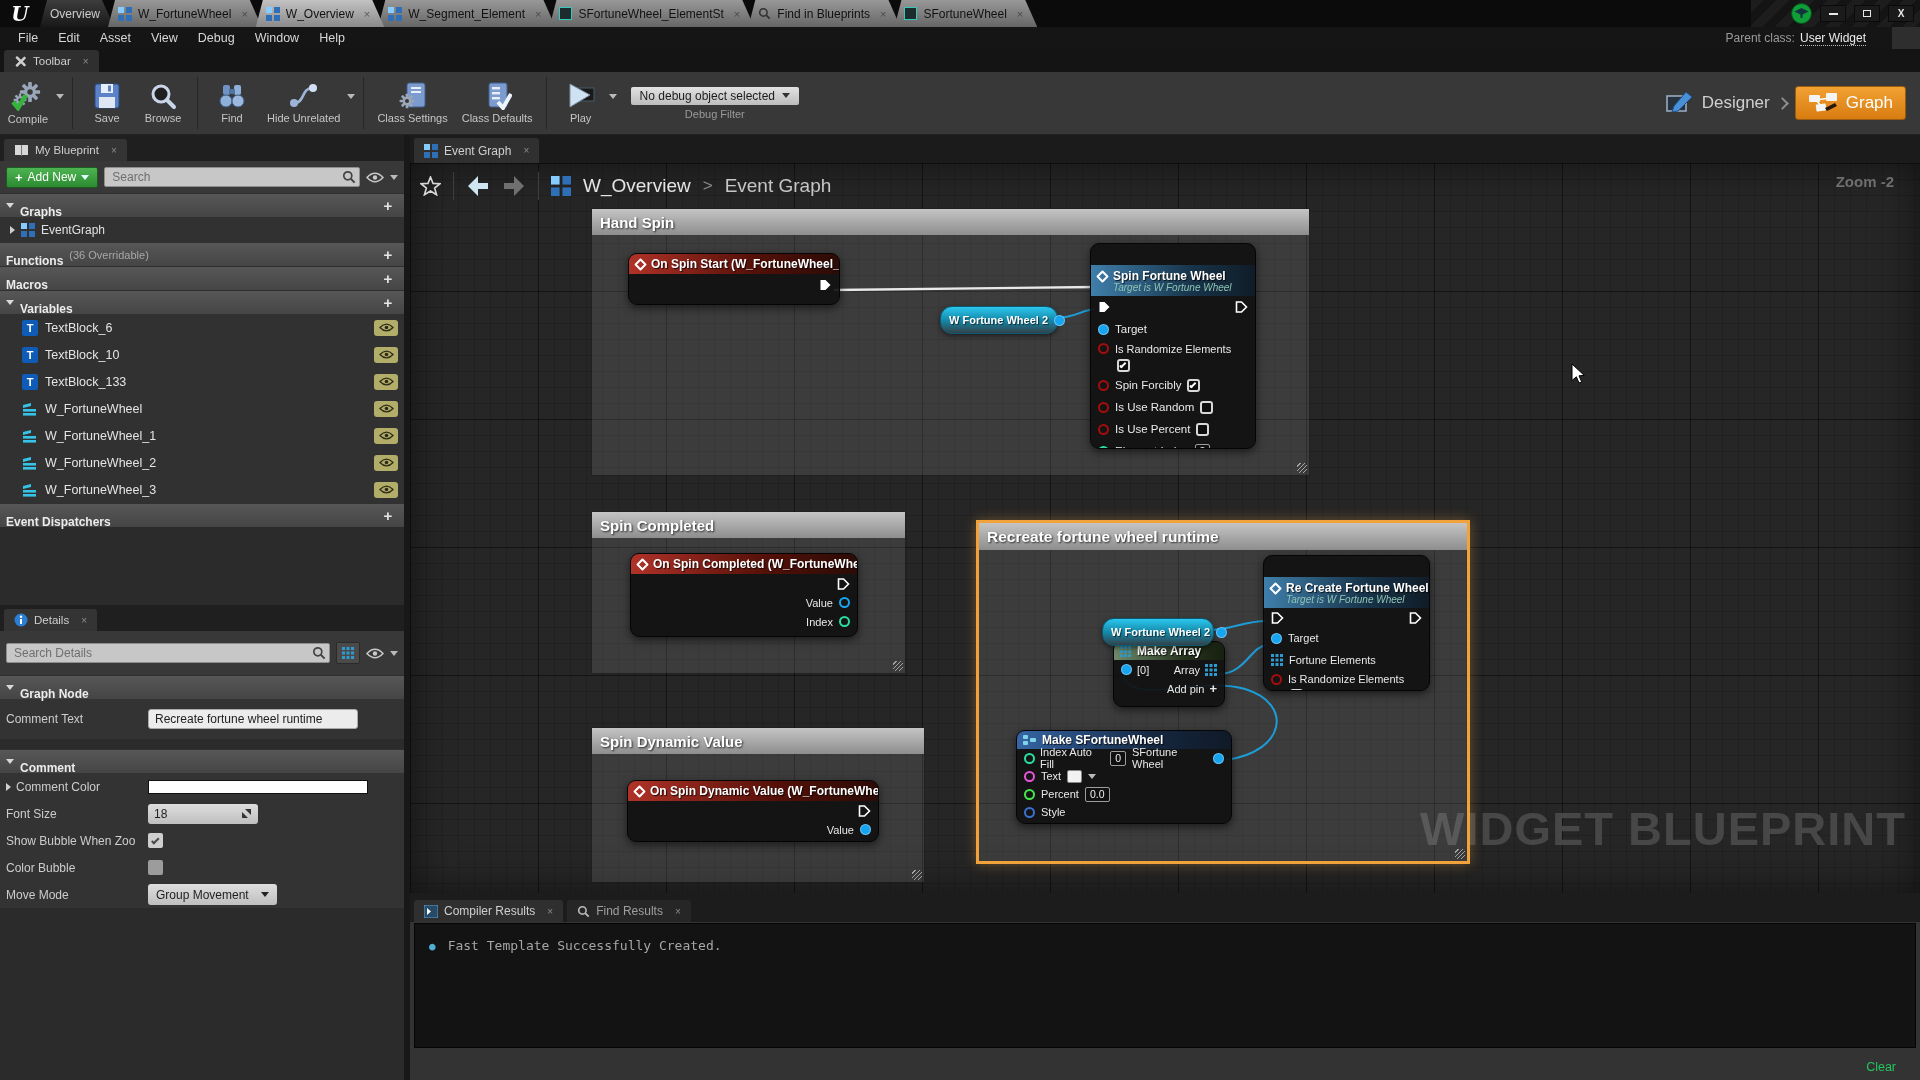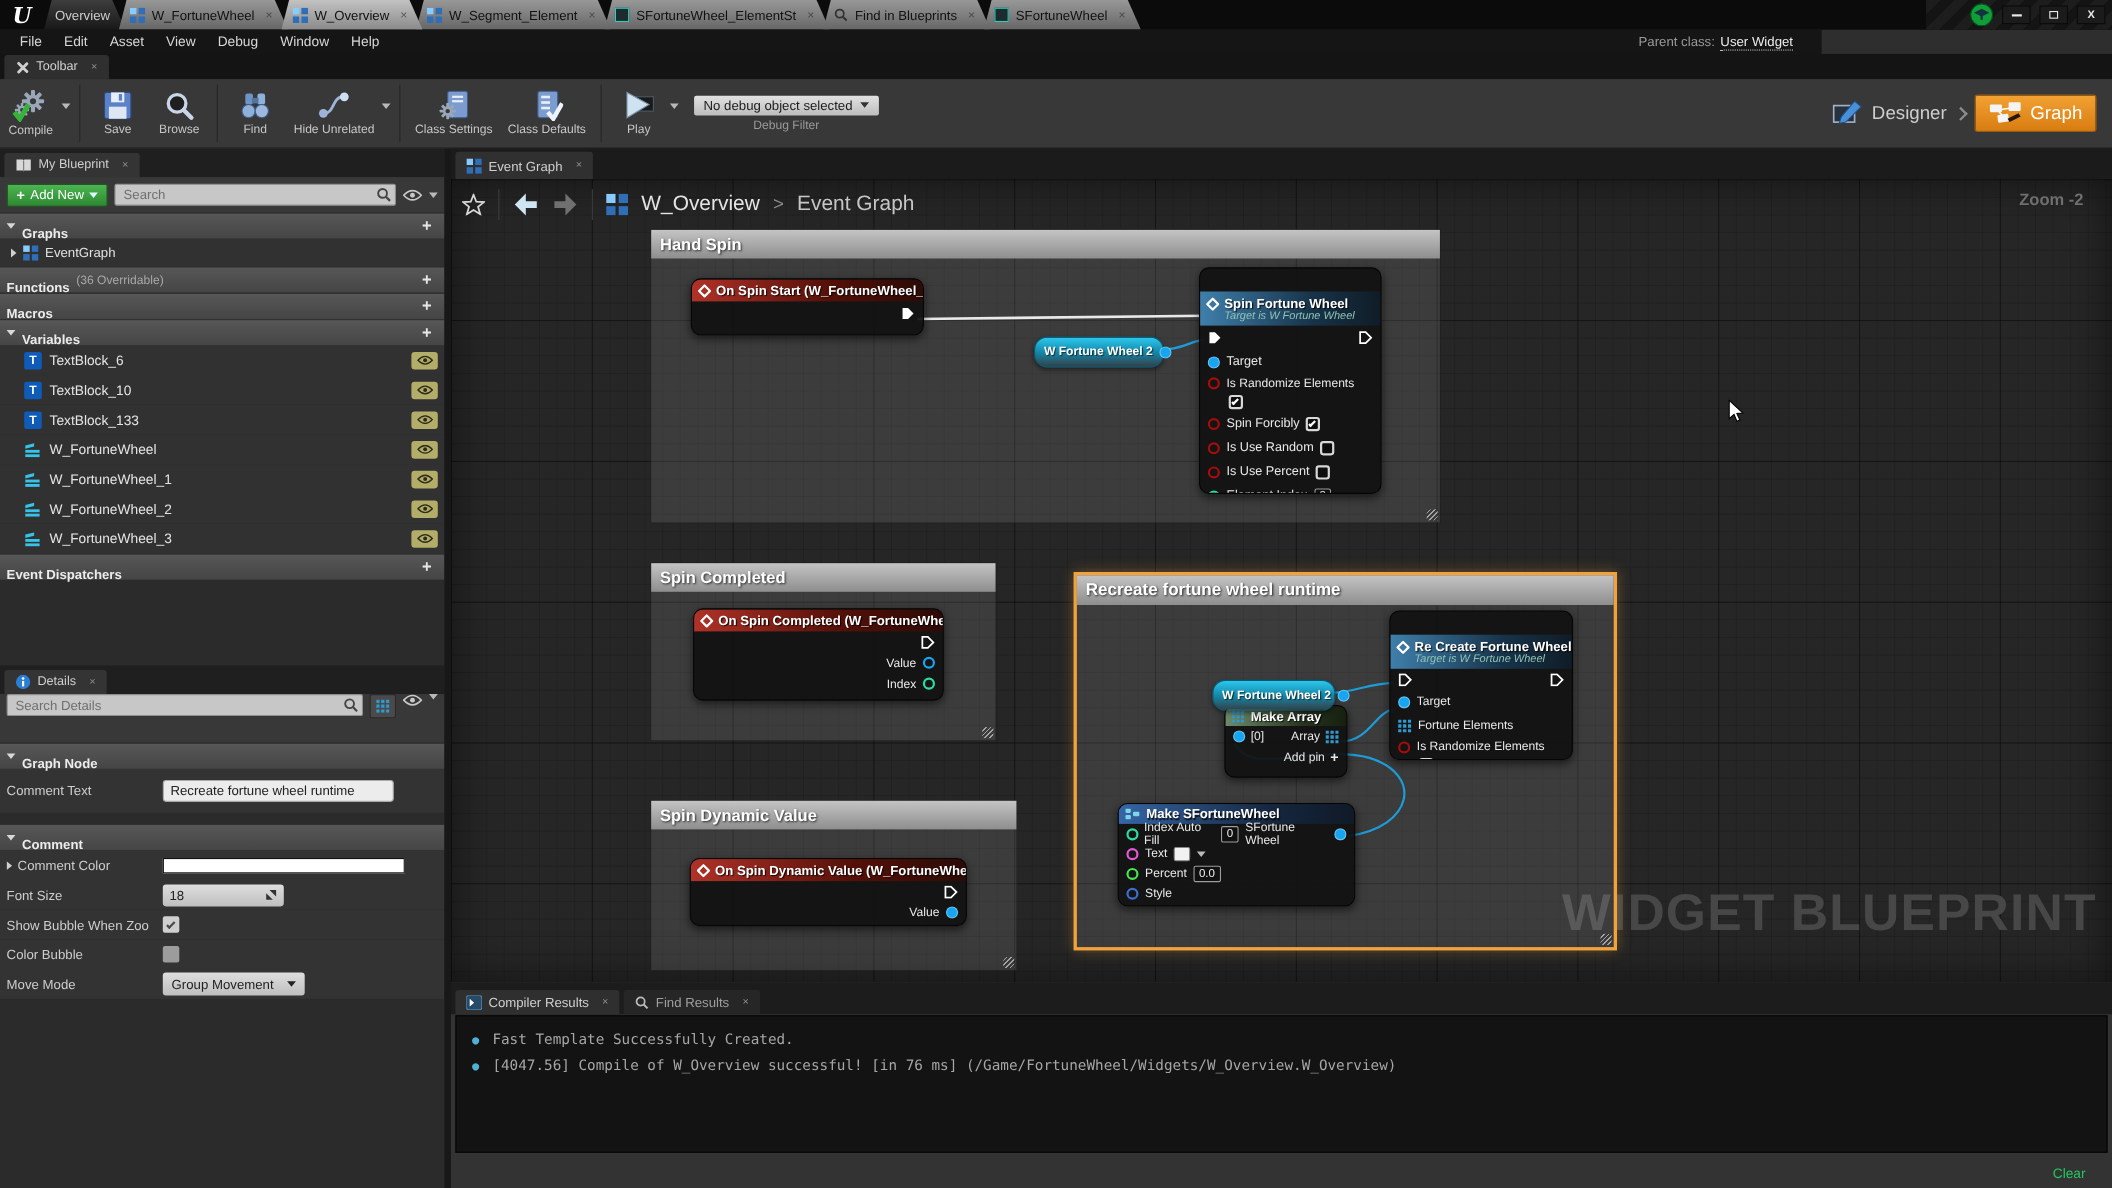--- a/index.html
+++ b/index.html
@@ -16,21 +16,21 @@
     background:linear-gradient(#989898,#666); clip-path:polygon(7px 0, calc(100% - 12px) 0, 100% 100%, 0 100%); margin-right:-6px; }
   .ttab.dark { background:linear-gradient(#3d3d3d,#181818); color:#ccc; }
   .ttab.active { background:linear-gradient(#c2c2c2,#8a8a8a); z-index:2; }
   .ttab .tclose { color:rgba(40,40,40,.6); font-size:11px; margin-left:4px; }
   .tbar-right { margin-left:auto; display:flex; align-items:center; gap:8px; padding-right:6px;
      background:repeating-linear-gradient(135deg,#1d1d1d 0 9px,#141414 9px 18px); padding-left:40px; }
   .winbtn { width:26px; height:17px; border:1px solid #0a0a0a; background:#1b1b1b; color:#e8e8e8; display:flex; align-items:center; justify-content:center; font-size:10px; font-weight:bold; }
   .winbtn .minbar { width:9px; height:2px; background:#e8e8e8; }
   .winbtn .rbox { width:8px; height:7px; border:1.5px solid #e8e8e8; }
   
-  .menubar { position:absolute; left:0; top:27px; width:1656px; height:22px; background:#151515; display:flex; align-items:center; padding-left:8px; }
+  .menubar { position:absolute; left:0; top:27px; width:1892px; height:22px; background:#151515; display:flex; align-items:center; padding-left:8px; }
   .menuitem { padding:0 10px; color:#d6d6d6; font-size:12.5px; }
   .parentclass { margin-left:auto; padding-right:26px; font-size:12px; color:#9a9a9a; }
   .parentclass b { color:#ececec; font-weight:normal; border-bottom:1px dotted #bbb; margin-left:5px; }
   
   .tstrip { position:absolute; left:0; top:49px; width:1920px; height:23px; background:#141414; display:flex; align-items:flex-end; }
   .paneltab { display:flex; align-items:center; gap:6px; background:#2f2f2f; height:22px; padding:0 10px; border-radius:3px 3px 0 0; font-size:11.5px; color:#cfcfcf; margin-left:4px; }
   .paneltab .tclose { color:#8a8a8a; font-size:10px; margin-left:6px; }
   .toolbar { position:absolute; left:0; top:72px; width:1920px; height:63px; background:#383838; border-bottom:1px solid #222; display:flex; align-items:center; }
   .tbtn { display:flex; flex-direction:column; align-items:center; justify-content:center; gap:2px; min-width:56px; padding:0 7px; height:60px; }
   .tbtn .tlabel { font-size:11px; color:#c6c6c6; }
@@ -62,21 +62,21 @@
   .secheader .secnote { font-size:11px; color:#a8a8a8; }
   .secheader .plusbtn { margin-left:auto; color:#e6e6e6; font-size:15px; font-weight:bold; width:20px; text-align:center; }
   .dcaret { width:0; height:0; border-left:4px solid transparent; border-right:4px solid transparent; border-top:5px solid #d8d8d8; }
   .rcaret { width:0; height:0; border-top:4px solid transparent; border-bottom:4px solid transparent; border-left:5px solid #cfcfcf; }
   .treerow { height:25px; display:flex; align-items:center; gap:6px; padding:0 6px; background:#313131; font-size:12px; color:#e0e0e0; }
   .varrow { height:27px; display:flex; align-items:center; gap:7px; padding:0 6px 0 22px; background:#313131; font-size:12.5px; color:#e4e4e4; }
   .ticon { width:16px; height:16px; background:#0f5bb8; border-radius:2px; color:#fff; font-weight:bold; font-size:11px; display:flex; align-items:center; justify-content:center; }
   .eyepill { margin-left:auto; width:24px; height:16px; background:#b2ad68; border-radius:3px; display:flex; align-items:center; justify-content:center; }
   
   .details { position:absolute; left:0; top:470px; width:404px; height:475px; background:#2b2b2b; }
-  .detoolrow { height:44px; background:#383838; display:flex; align-items:flex-start; gap:6px; padding:0 6px; }
+  .detoolrow { height:44px; background:#383838; display:flex; align-items:center; gap:6px; padding:0 6px; }
   .gridbtn { width:24px; height:22px; background:#4a4a4a; border:1px solid #2a2a2a; border-radius:2px; display:flex; align-items:center; justify-content:center; }
   .drow { display:flex; align-items:center; min-height:27px; padding:2px 6px; background:#333; }
   .dlabel { width:142px; font-size:12px; color:#cdcdcd; display:flex; align-items:center; gap:5px; overflow:hidden; white-space:nowrap; }
   .dvalue { flex:1; display:flex; align-items:center; }
   .txtvalue { background:#ececec; color:#222; border:1px solid #aaa; border-radius:3px; font-size:12px; padding:2px 6px; font-family:"Liberation Sans",sans-serif; }
   .colorbar { width:220px; height:14px; background:#fff; border:1px solid #111; }
   .numbox { width:110px; height:20px; background:linear-gradient(#dedede,#bfbfbf); border-radius:3px; display:flex; align-items:center; padding:0 6px; color:#222; font-size:12px; }
   .numbox .dragglyph { margin-left:auto; }
   .ckbox { width:15px; height:15px; border-radius:2px; background:#9c9c9c; display:flex; align-items:center; justify-content:center; }
   .ckbox.lite { background:#cfcfcf; }
@@ -893,17 +893,16 @@
       <div class="paneltab inactive">
         <svg width="13" height="13" style="color:#bbb">
             <use href="#mag"></use>
           </svg>
         <span>Find Results</span>
         <span class="tclose">×</span>
       </div>
     </div>
     <div class="logarea">
       <div><span class="bullet">●</span><span>Fast Template Successfully Created.</span></div>
-      <div><span class="bullet">●</span><span>[4047.56] Compile of W_Overview successful! [in 76 ms] (/Game/FortuneWheel/Widgets/W_Overview.W_Overview)</span></div>
     </div>
     <span class="clearbar">Clear</span>
   </div>
 </div>
 
 </body></html>

